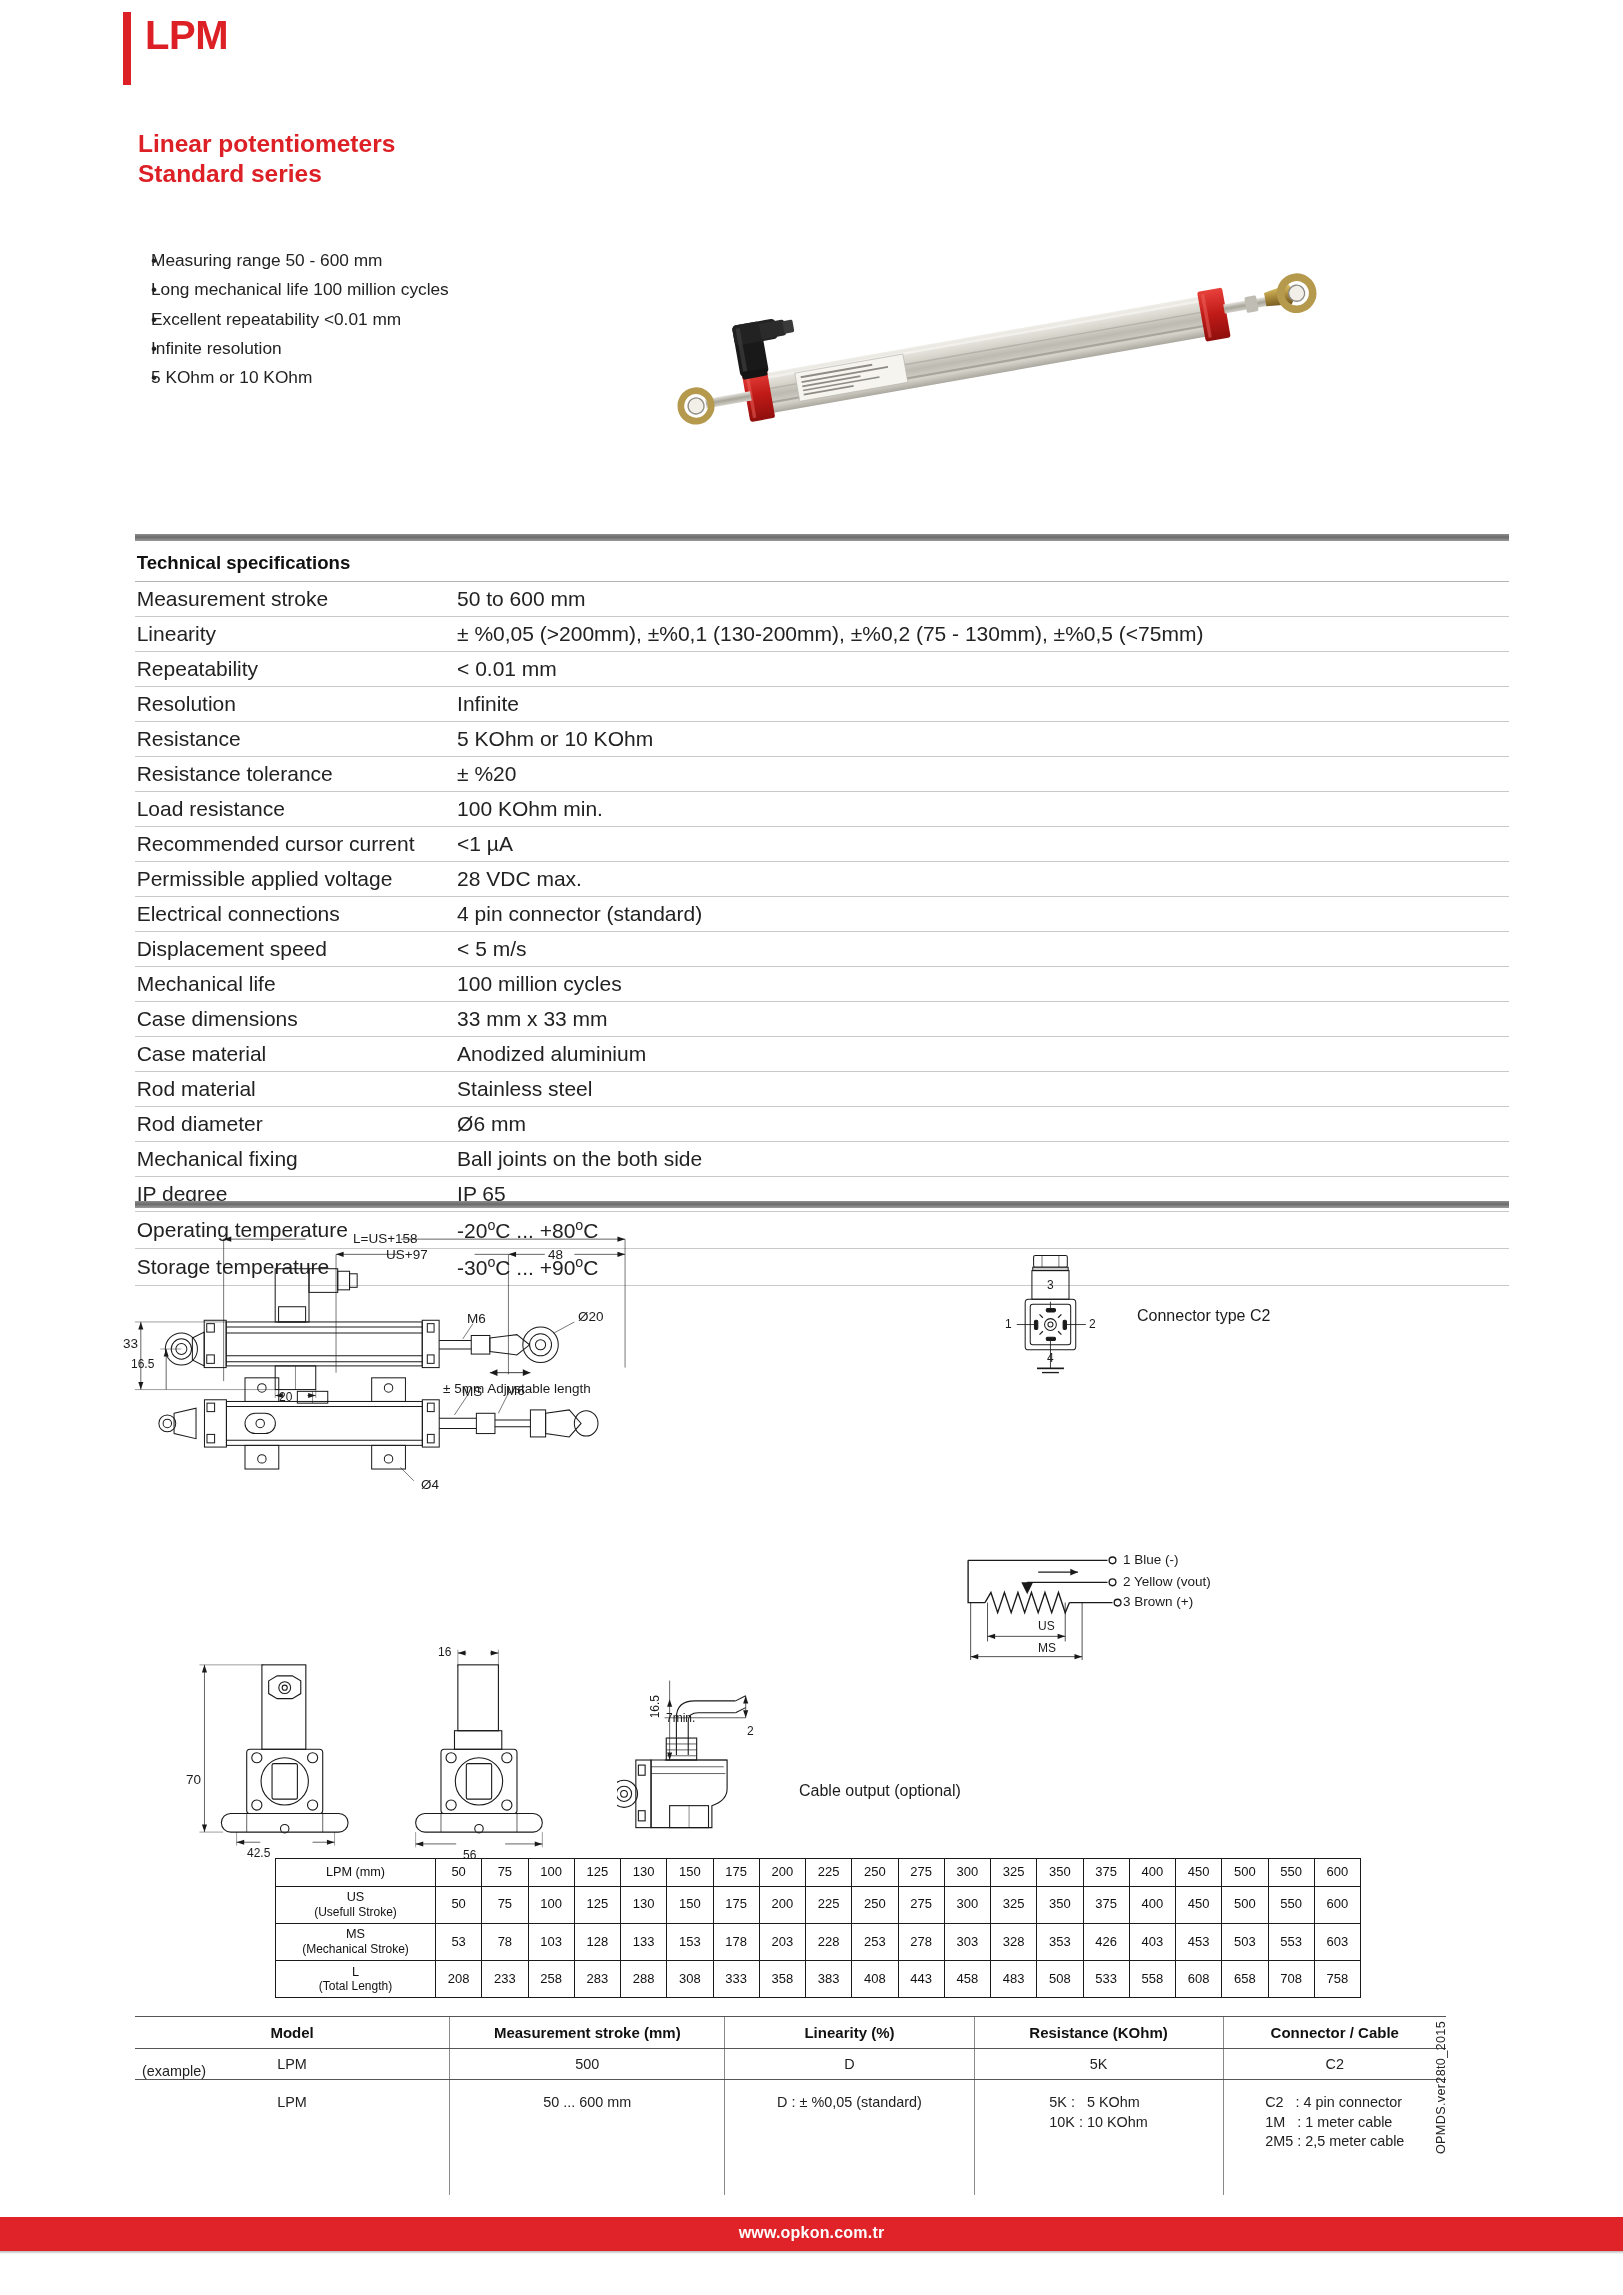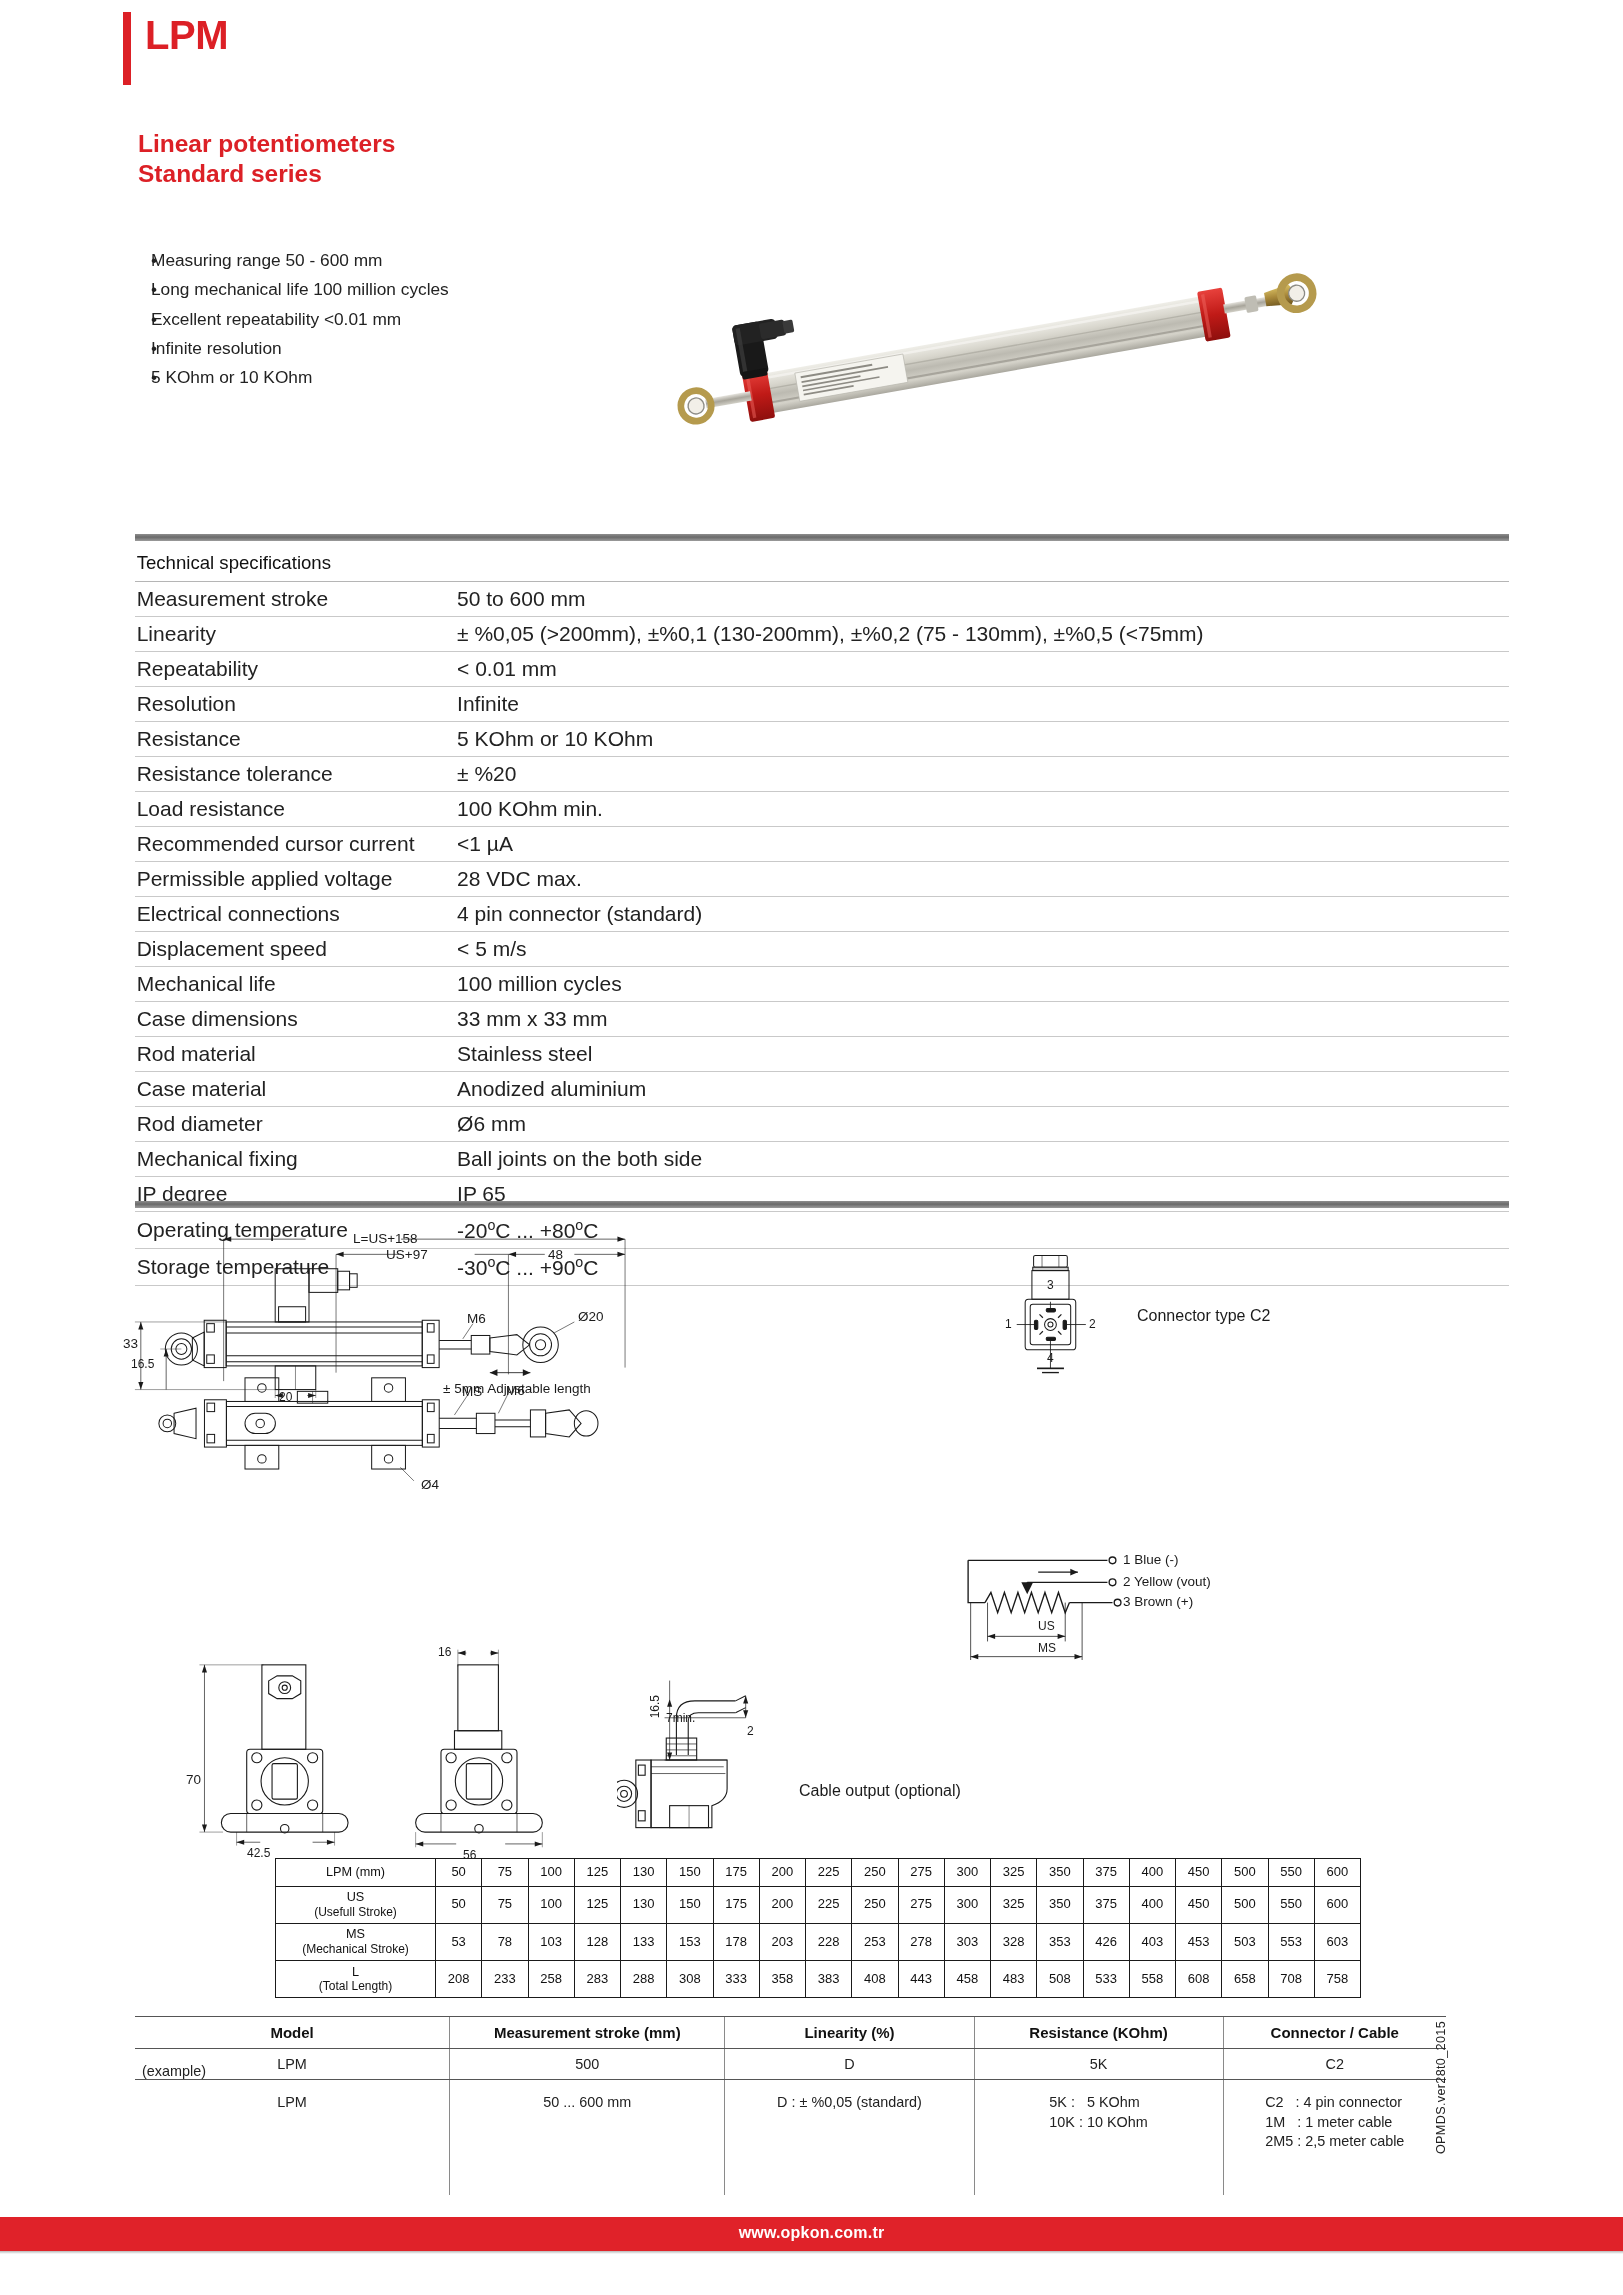--- a/index.html
+++ b/index.html
@@ -88,21 +88,21 @@
   }
 
   
   .spec-wrap {
     position: absolute;
     left: 135px; top: 550px;
     width: 1374px;
   }
   .spec-title {
     font-size: 18.6px;
-    font-weight: normal;
+    font-weight: bold;
     color: #111;
     padding: 1.7px 0 7.6px 1.7px;
   }
   table.spec {
     border-collapse: collapse;
     width: 100%;
     font-size: 21px;
   }
   table.spec td {
     padding: 5px 1.7px 5px 1.7px;
@@ -377,26 +377,26 @@
           </tr>
           <tr>
             <td class="k">Mechanical life</td>
             <td>100 million cycles</td>
           </tr>
           <tr>
             <td class="k">Case dimensions</td>
             <td>33 mm x 33 mm</td>
           </tr>
           <tr>
+            <td class="k">Case material</td>
+            <td>Anodized aluminium</td>
+          </tr>
+          <tr>
             <td class="k">Rod material</td>
             <td>Stainless steel</td>
-          </tr>
-          <tr>
-            <td class="k">Case material</td>
-            <td>Anodized aluminium</td>
           </tr>
           <tr>
             <td class="k">Rod diameter</td>
             <td>Ø6 mm</td>
           </tr>
           <tr>
             <td class="k">Mechanical fixing</td>
             <td>Ball joints on the both side</td>
           </tr>
           <tr>

